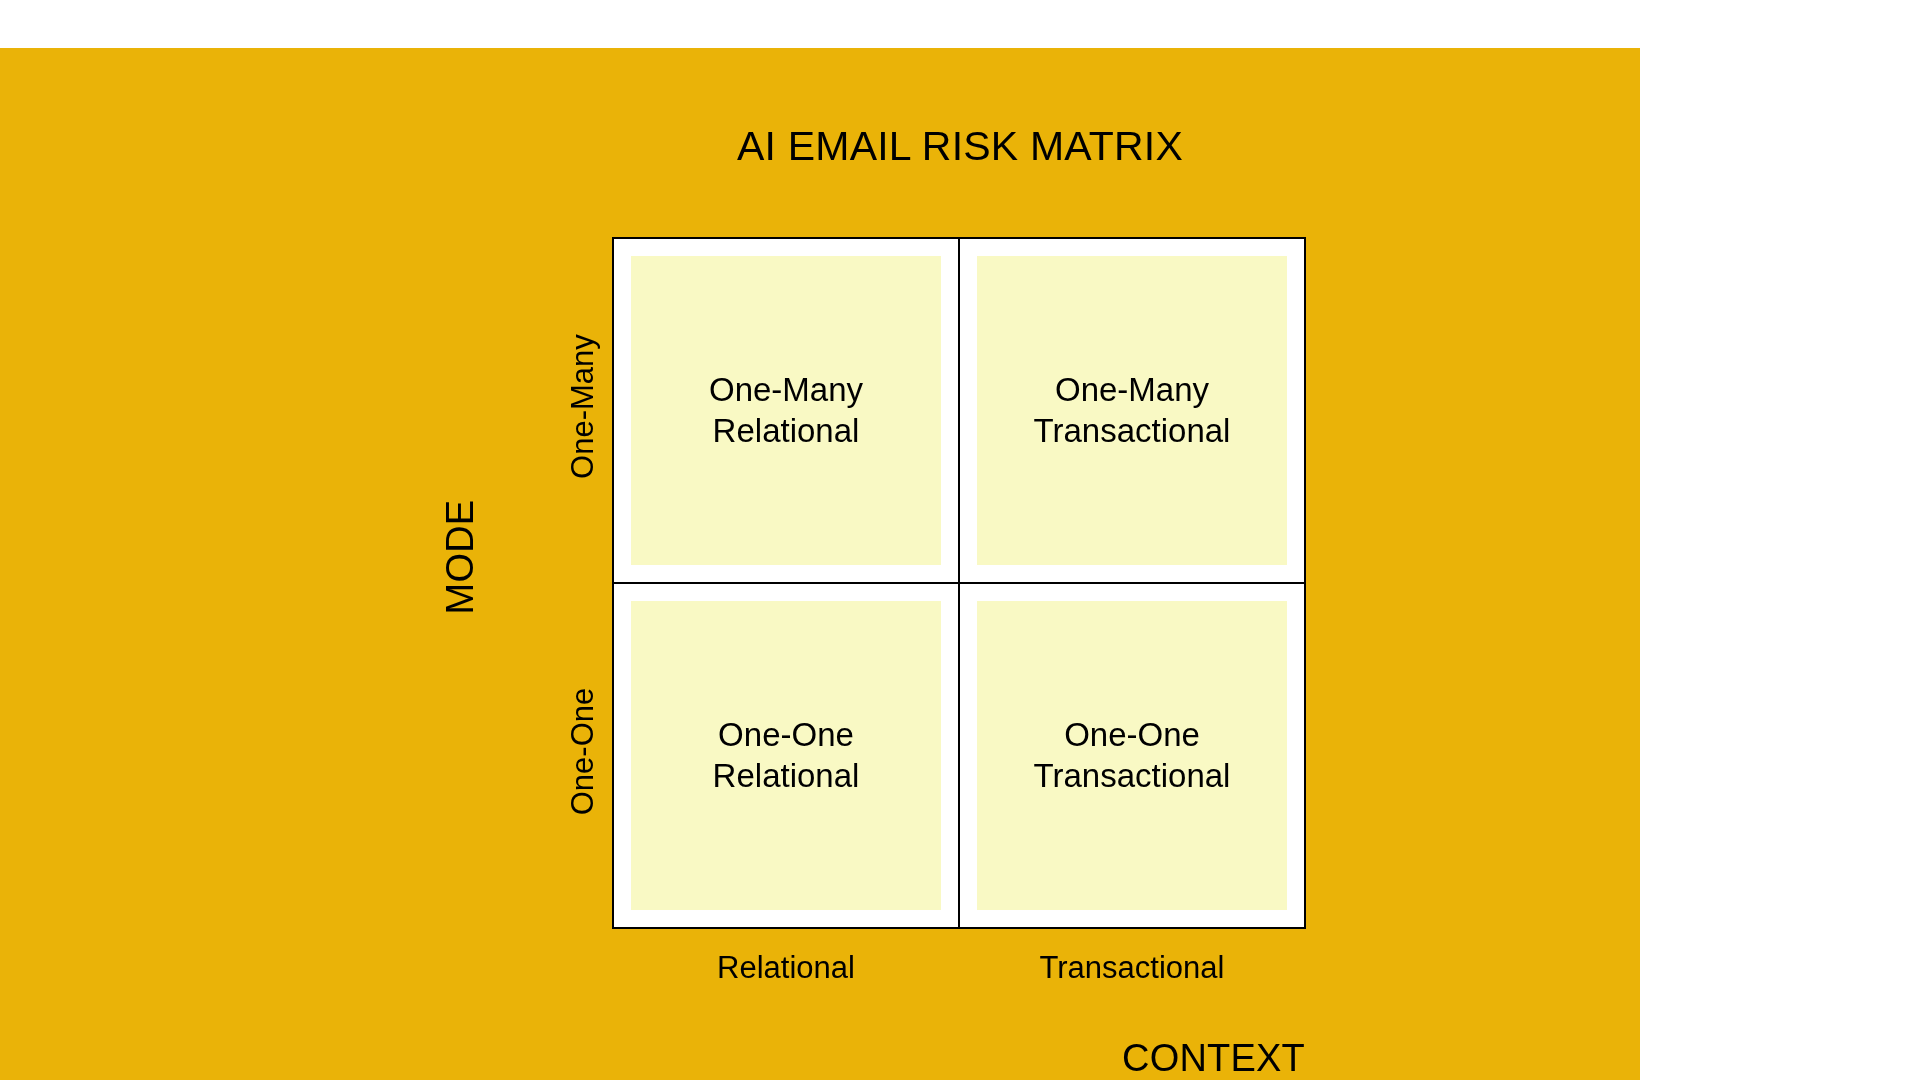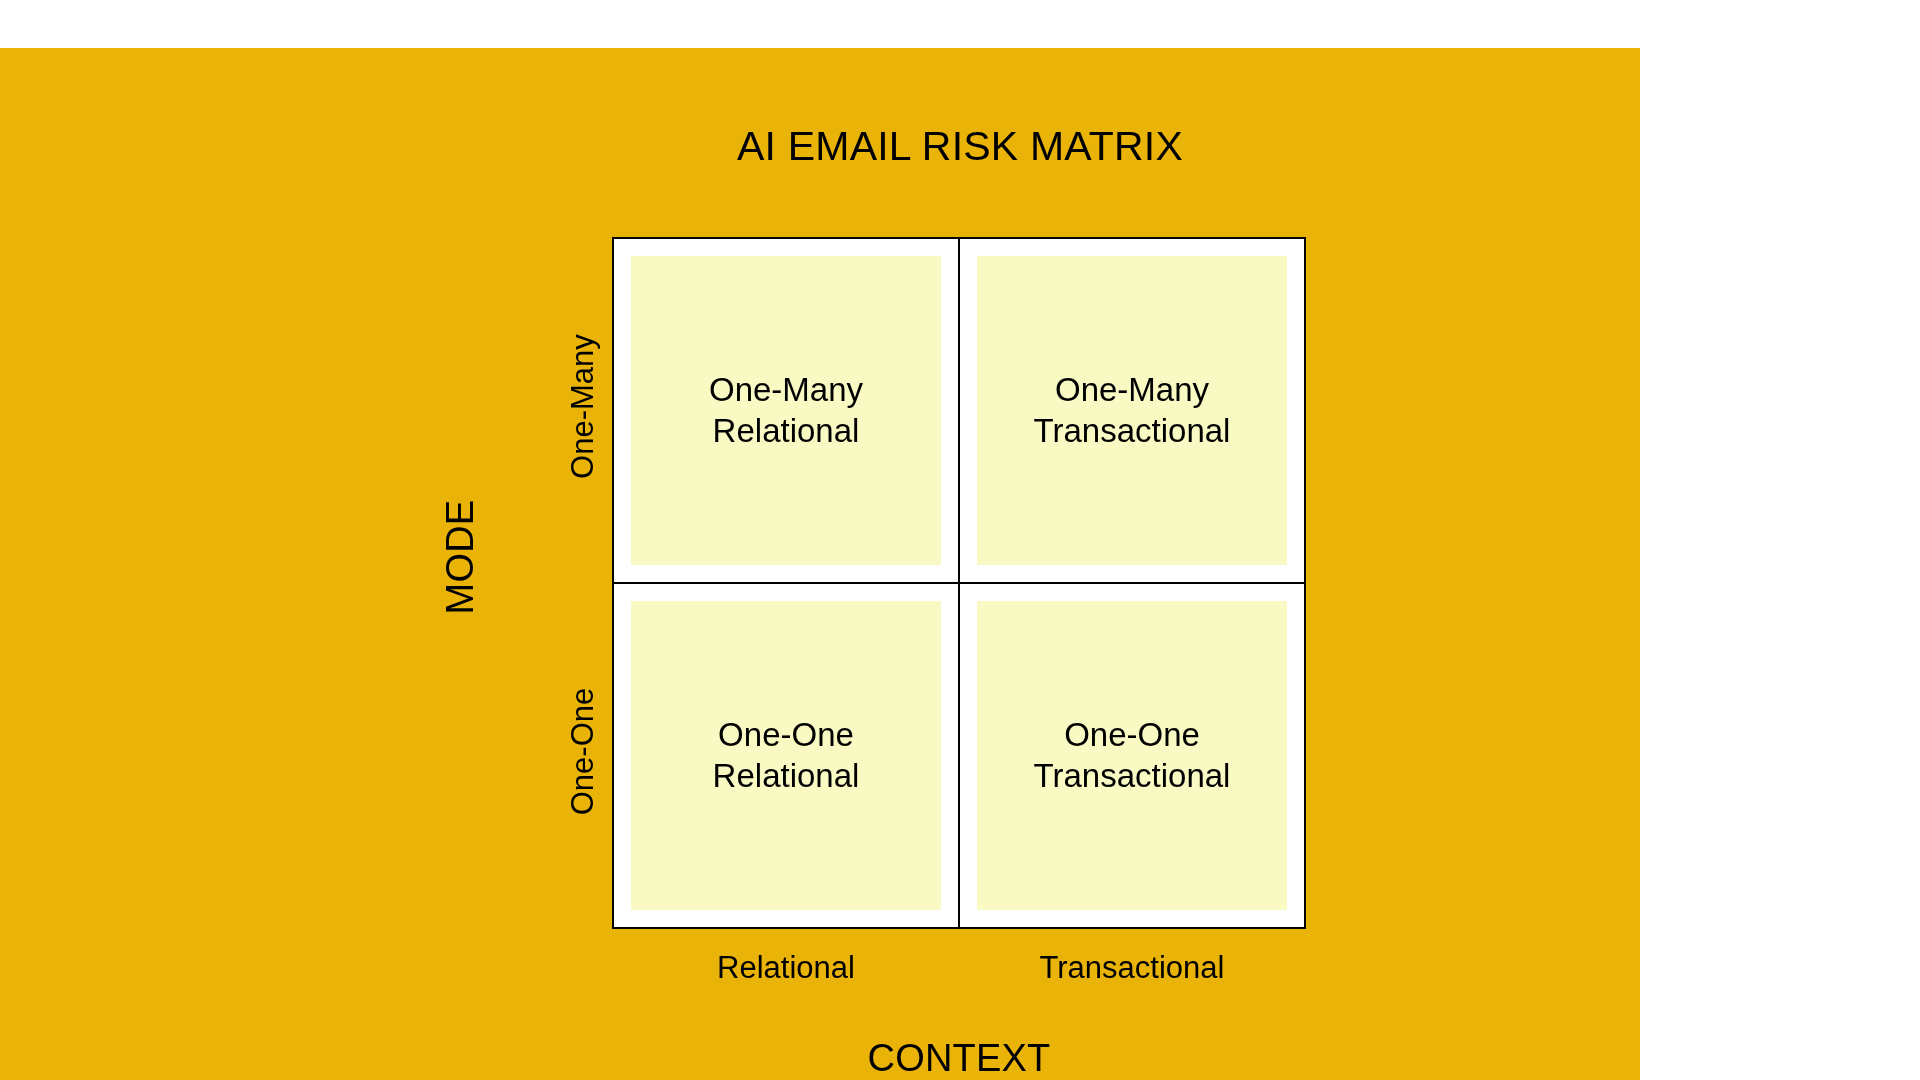--- a/index.html
+++ b/index.html
@@ -126,21 +126,21 @@
     white-space: nowrap;
   }
   .x-tick-left  { left: 613px; }
   .x-tick-right { left: 959px; }
 
   .x-axis-title {
     position: absolute;
     left: 613px;
     top: 991px;
     width: 692px;
-    text-align: center;
+    text-align: right;
     font-size: 38px;
     font-weight: 400;
     letter-spacing: 0.2px;
     line-height: 1;
     color: #000000;
     white-space: nowrap;
   }
 </style>
 </head>
 <body>

